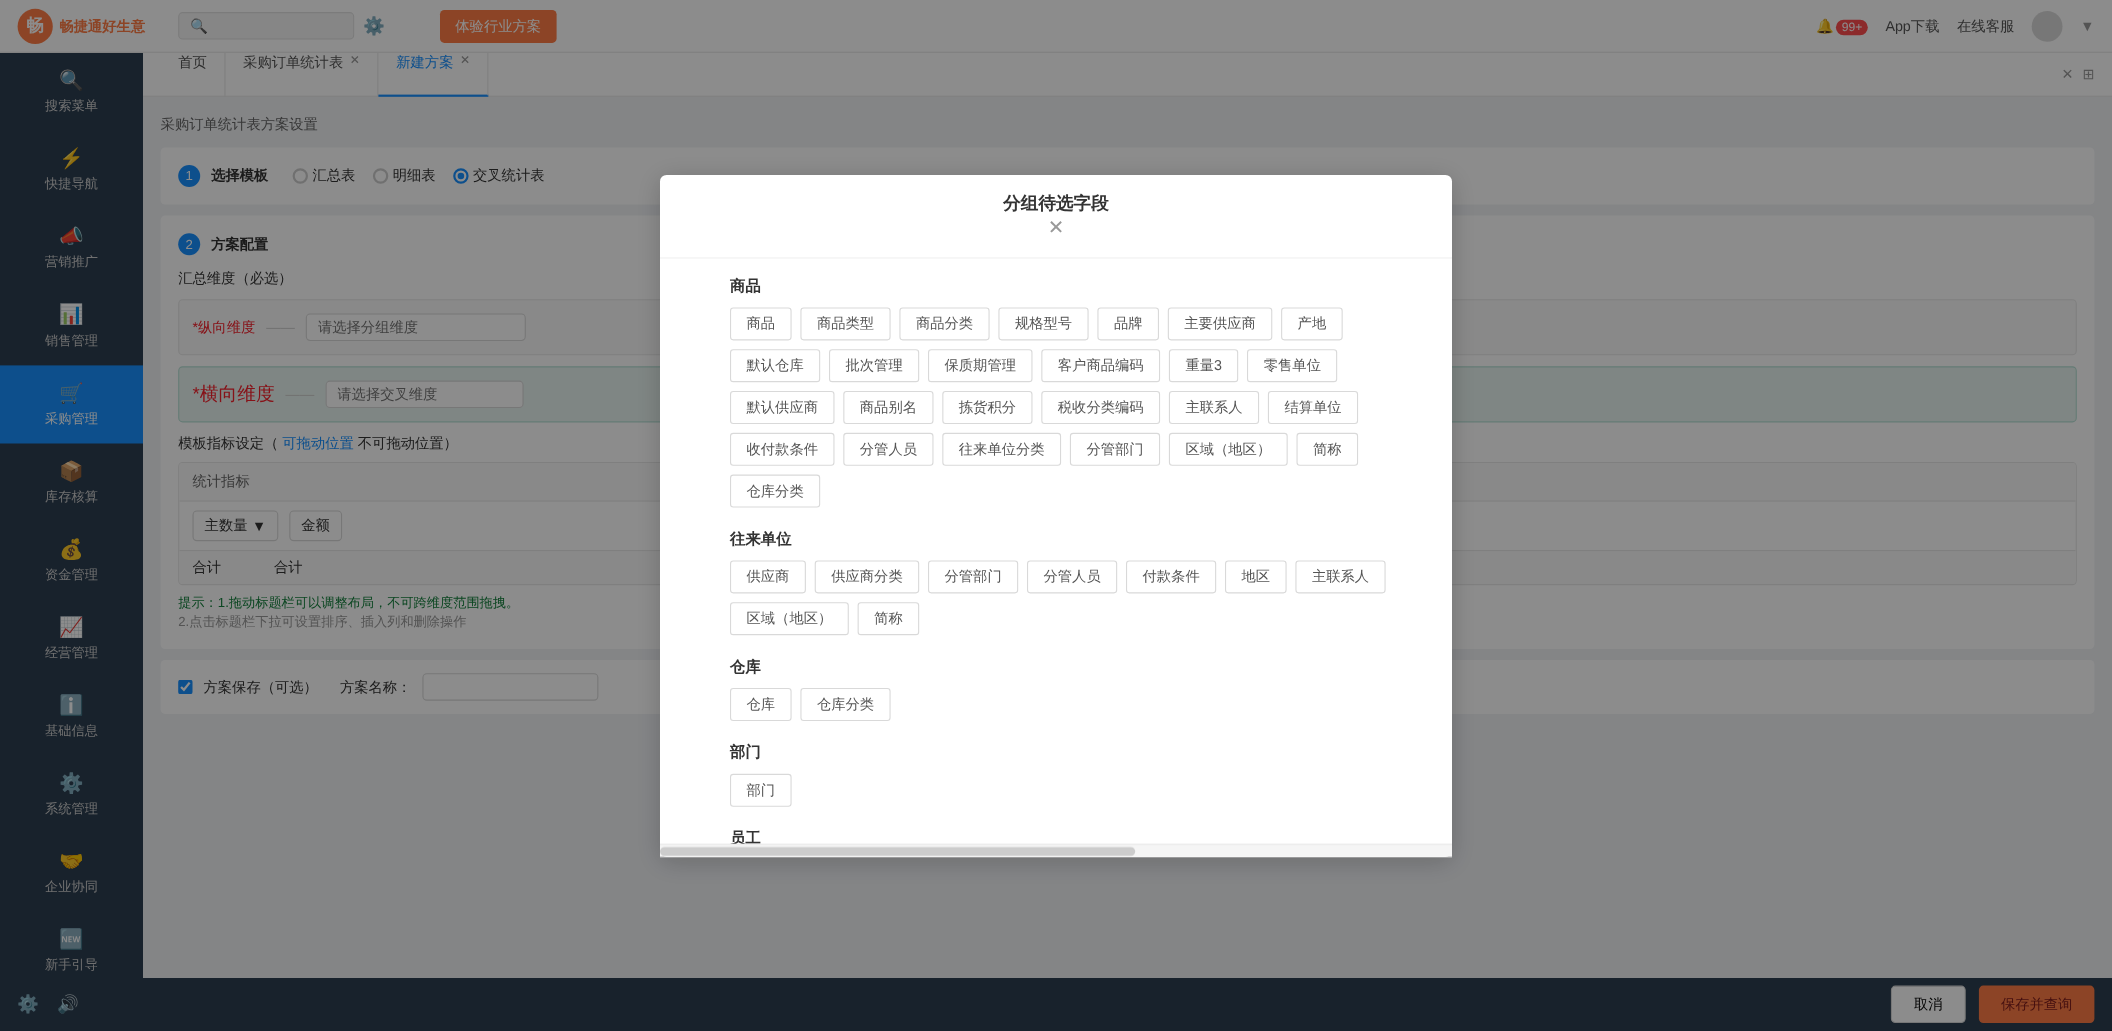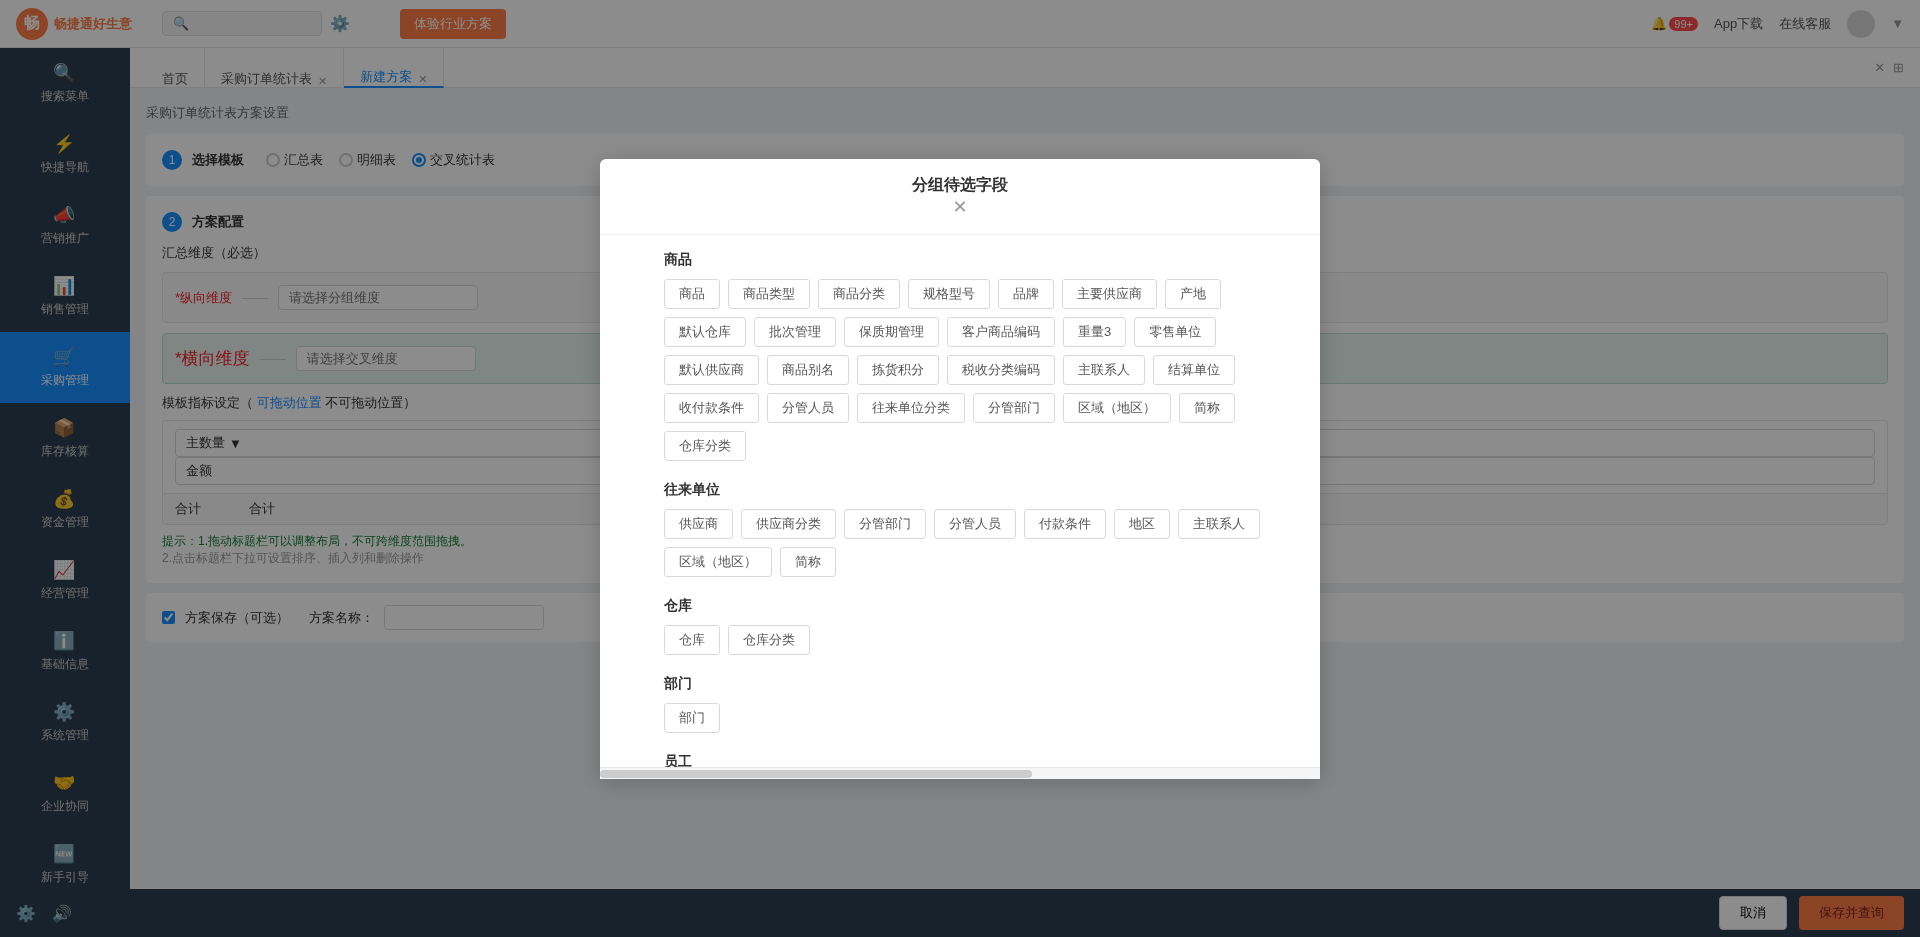--- a/index.html
+++ b/index.html
@@ -50,21 +50,21 @@
       padding: 0 16px;
       border-bottom: 1px solid #e8e8e8;
       position: fixed;
       top: 48px; left: 130px; right: 0;
       z-index: 99;
       height: 40px;
     }
     .tab-item {
       padding: 0 16px;
       height: 40px;
-      display: flex; align-items: flex-end;
+      display: flex; align-items: flex-start;
       cursor: pointer;
       font-size: 13px;
       color: #555;
       border-right: 1px solid #e8e8e8;
       position: relative;
     }
     .tab-item.active { color: #1890ff; border-bottom: 2px solid #1890ff; }
     .tab-close { margin-left: 6px; color: #999; font-size: 11px; cursor: pointer; }
 
     
@@ -324,21 +324,24 @@
         <input type="text" style="border: 1px solid rgb(217, 217, 217); border-radius: 4px; padding: 4px 10px; font-size: 13px; width: 180px;" placeholder="请选择交叉维度">
       </div>
     </div>
 
     <div style="margin-bottom:8px;font-size:13px;color:#333;">
       <span>模板指标设定（</span>
       <span style="color:#1890ff;">可拖动位置</span>
       <span>不可拖动位置）</span>
     </div>
     <div style="border:1px solid #e8e8e8;border-radius:4px;overflow:hidden;">
-      <div style="padding:8px 12px;display:flex;flex-direction:column;">
+      <div style="background:#fafafa;border-bottom:1px solid #e8e8e8;padding:8px 12px;display:flex;gap:60px;">
+        <span style="color:#666;font-size:13px;">统计指标</span>
+      </div>
+      <div style="padding:8px 12px;display:flex;gap:10px;">
         <div style="display:flex;align-items:center;gap:4px;border:1px solid #d9d9d9;border-radius:4px;padding:4px 10px;">
           <span>主数量</span>
           <span>▼</span>
         </div>
         <span style="padding:4px 10px;border:1px solid #d9d9d9;border-radius:4px;">金额</span>
       </div>
       <div style="background:#fafafa;border-top:1px solid #e8e8e8;padding:6px 12px;display:flex;gap:48px;">
         <span style="color:#333;font-size:13px;">合计</span>
         <span style="color:#333;font-size:13px;">合计</span>
       </div>

